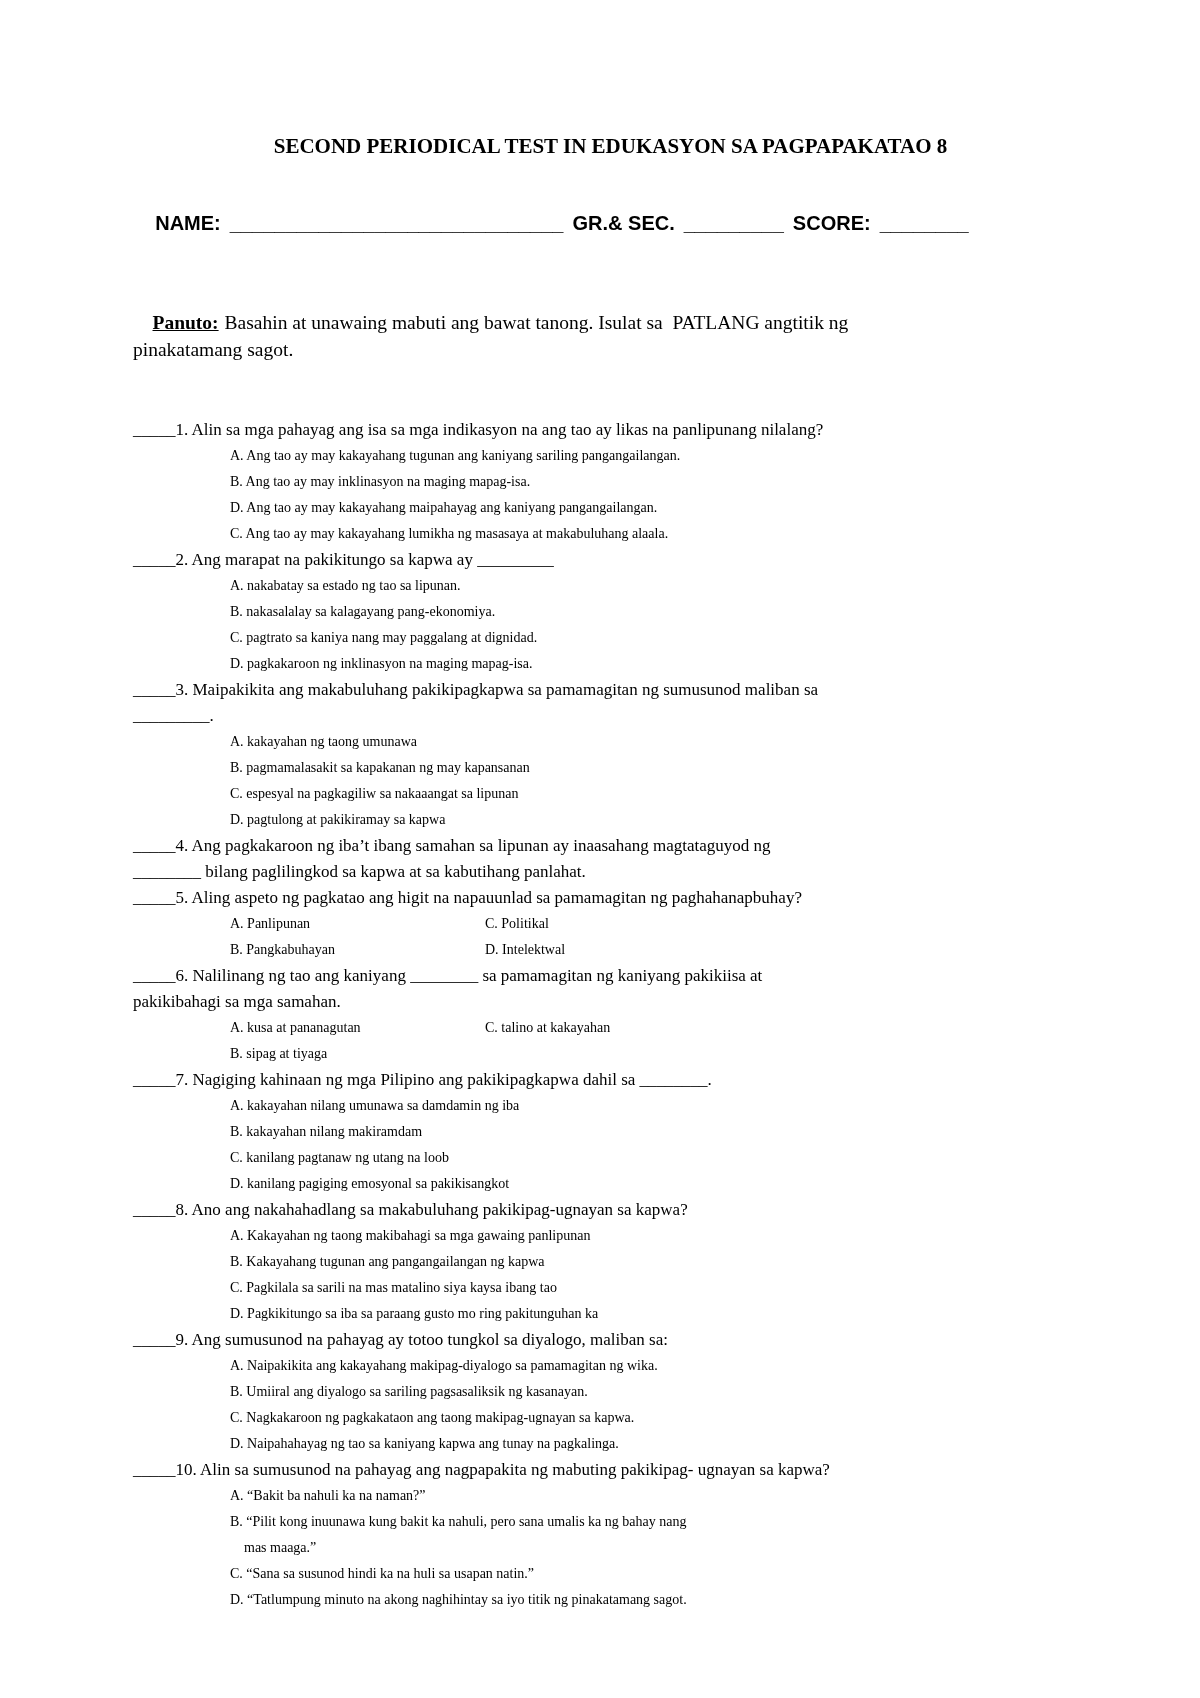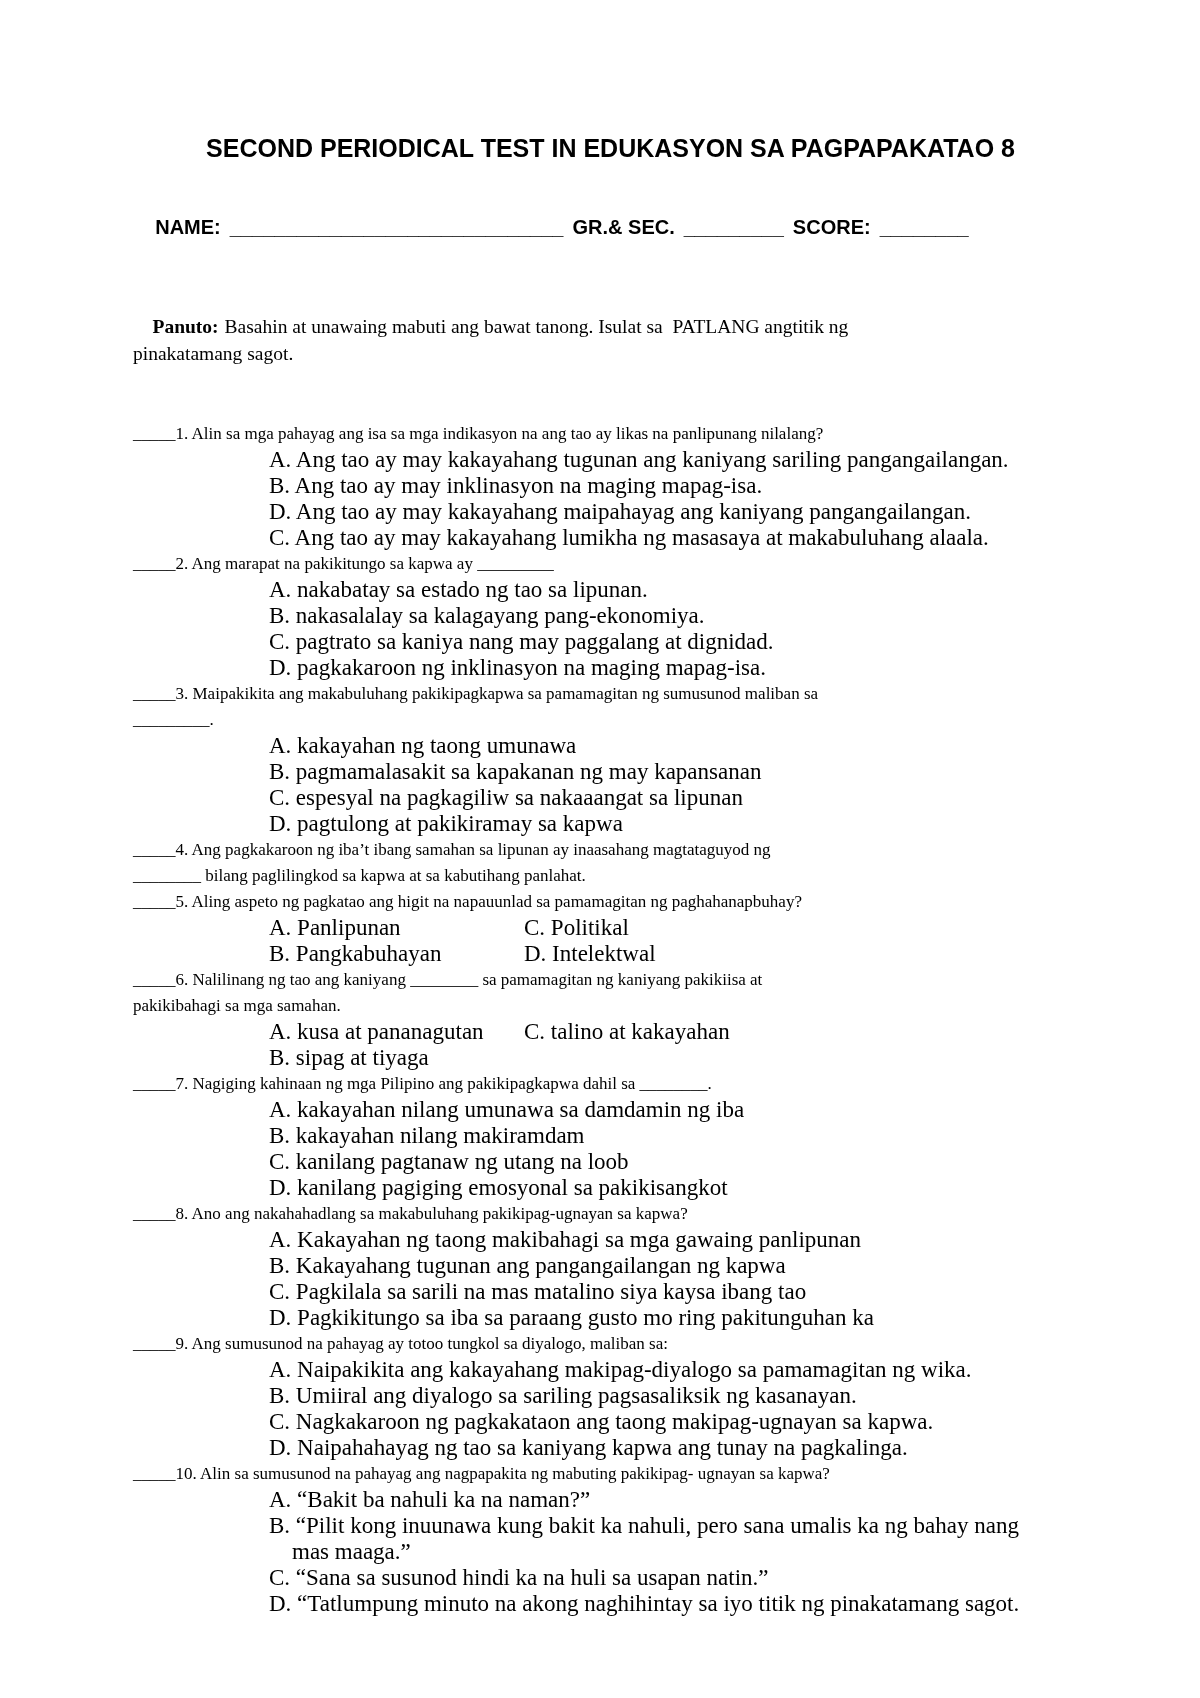--- a/index.html
+++ b/index.html
@@ -14,55 +14,54 @@
     font-family: "Liberation Serif", serif;
     overflow: hidden;
   }
   .page {
     box-sizing: border-box;
     width: 1200px;
     height: 1698px;
     padding: 134px 112px 0 133px;
   }
   .doc-title {
-    font-family: Liberation Sans, sans-serif;
+    font-family: Liberation Serif, serif;
     font-weight: bold;
-    font-size: 25px;
+    font-size: 21px;
     text-align: center;
     margin: 0 0 30px 0;
     white-space: pre-wrap;
   }
   .header-line {
     font-family: "Liberation Sans", sans-serif;
     font-weight: bold;
     font-size: 20px;
     margin: 0 0 24px 0;
     white-space: pre-wrap;
   }
   .header-line .seg { margin-right: 9px; }
   .header-line .seg:last-child { margin-right: 0; }
   .instructions {
     font-size: 19.5px;
     line-height: 27px;
     white-space: pre-wrap;
     margin: 0 0 27px 0;
   }
-  .instructions .label { font-weight: bold; margin-right: 6px; }
+  .instructions .label { font-weight: bold; margin-right: 6px; text-decoration: underline; }
   .question { margin: 0; }
   .q-text {
     font-size: 17px;
     line-height: 26px;
     white-space: pre-wrap;
   }
   .options { margin-left: 97px; }
   .option {
-    font-size: 23px;
+    font-size: 14px;
     line-height: 26px;
     white-space: pre-wrap;
-    margin-left: 39px;
   }
   .options.two-col {
     display: grid;
     grid-template-columns: 255px 1fr;
   }
 </style>
 </head>
 <body>
 
 <div class="page">

